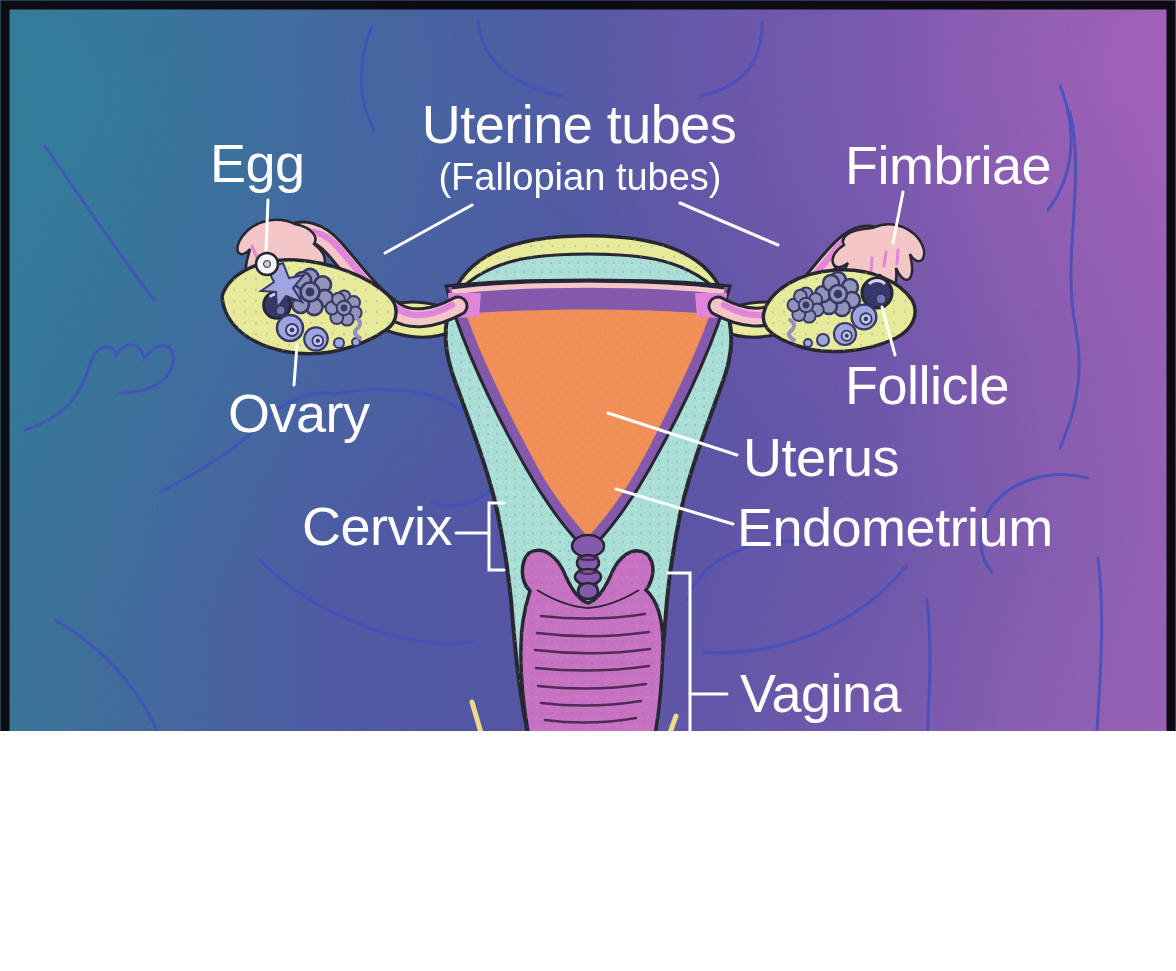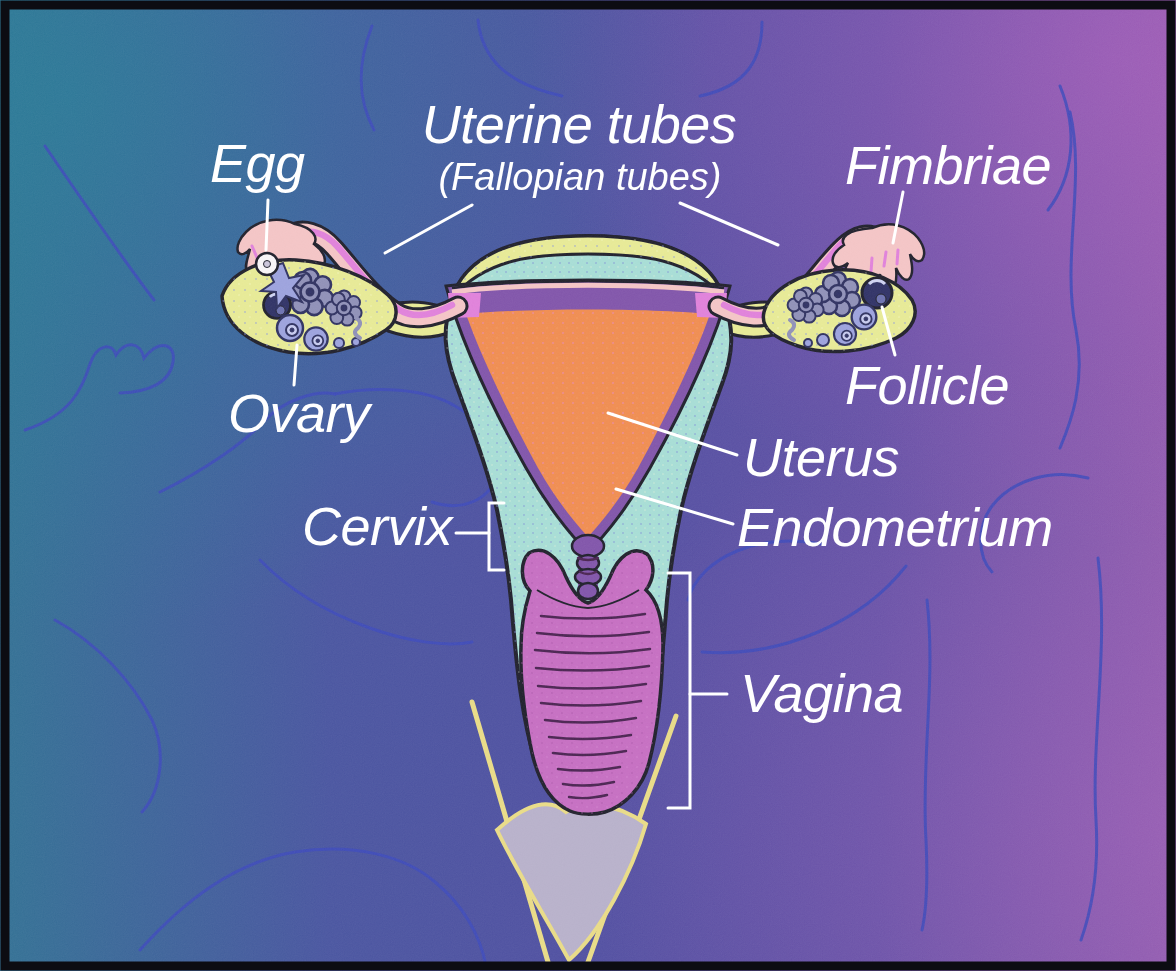--- a/index.html
+++ b/index.html
@@ -1,16 +1,16 @@
 <!DOCTYPE html>
 <html style="--bg_left: #2f6e92; --bg_mid: #4d4c9f; --bg_right: #8a57ab; --pelvis_line: #3a47b8; --outline: #1c1c28; --label: #ffffff; --body_teal: #a5dcd4; --rim_yellow: #e6e993; --cavity_orange: #ef8a4d; --endometrium_purple: #7e51a8; --vagina_magenta: #c46bc0; --tube_pink: #f3c3c4; --tube_core: #df7ed9; --follicle_navy: #2c2e63; --follicle_periwinkle: #9aa0dc; --follicle_grey: #8d8eb6; --egg_white: #f7f4f6; --vulva_lavender: #b6afc9; --vulva_yellow: #e8da84; --frame: #0c0c12;"><head>
 <meta charset="utf-8">
 <style>
   html,body{margin:0;padding:0;background:#ffffff;}
-  .stage{width:1176px;height:971px;position:relative;font-style:italic;}
+  .stage{width:1176px;height:731px;position:relative;}
   svg{display:block;}
   .o{stroke:var(--outline,#1c1c28);}
   .teal{fill:var(--body_teal,#a5dcd4);}
   .yellow{fill:var(--rim_yellow,#e6e993);}
   .orange{fill:var(--cavity_orange,#ef8a4d);}
   .endo{fill:var(--endometrium_purple,#7e51a8);}
   .mag{fill:var(--vagina_magenta,#c46bc0);}
   .fimb{fill:var(--tube_pink,#f3c3c4);}
   .tubepink{stroke:var(--tube_pink,#f3c3c4);}
   .tubecore{stroke:var(--tube_core,#df7ed9);}

